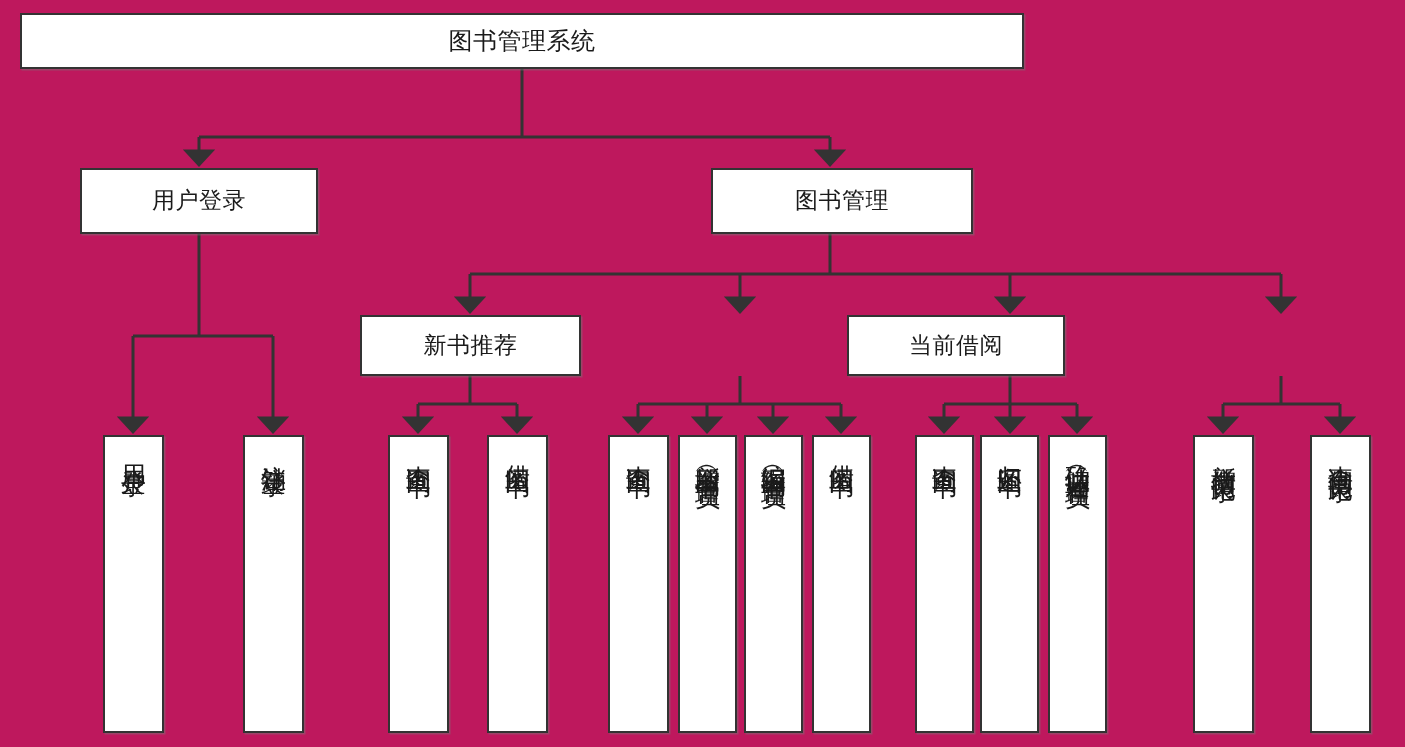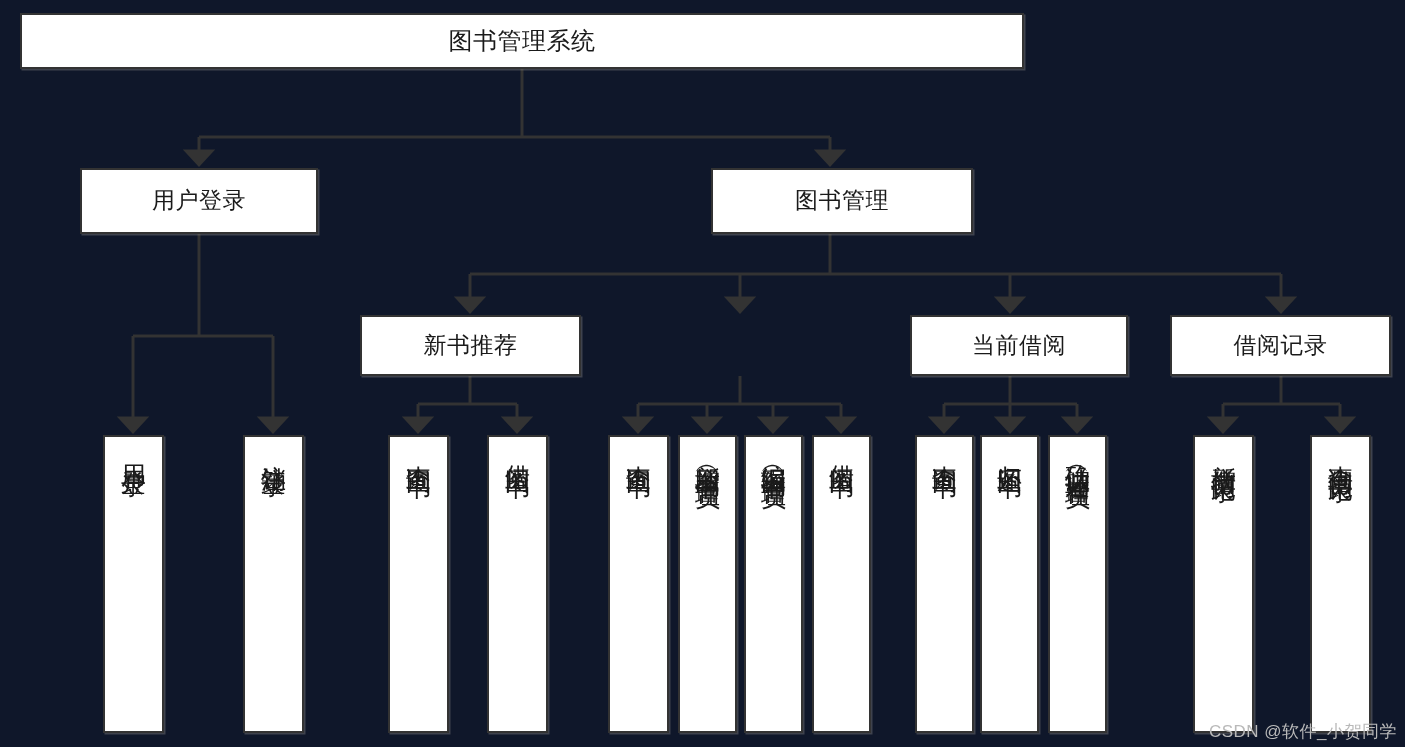--- a/index.html
+++ b/index.html
@@ -7,21 +7,21 @@
     padding: 0;
     background: #ffffff;
   }
   body {
     font-family: "Liberation Sans", "DejaVu Sans", sans-serif;
   }
   #diagram-root {
     position: relative;
     width: 1405px;
     height: 747px;
-    background: #0f172a;
+    background: #be185d;
     overflow: hidden;
   }
   svg.edges {
     position: absolute;
     left: 0;
     top: 0;
     width: 1405px;
     height: 747px;
     pointer-events: none;
   }
@@ -131,25 +131,22 @@
   <div class="node horizontal" style="left: 80px; top: 168px; width: 238px; height: 66px;">
     <span class="node-label">用户登录</span>
   </div>
   <div class="node horizontal" style="left: 711px; top: 168px; width: 262px; height: 66px;">
     <span class="node-label">图书管理</span>
   </div>
 
   <div class="node horizontal" style="left: 360px; top: 315px; width: 221px; height: 61px;">
     <span class="node-label">新书推荐</span>
   </div>
-  <div class="node horizontal" style="left: 910px; top: 315px; width: 218px; height: 61px;">
+  <div class="node horizontal" style="left: 847px; top: 315px; width: 218px; height: 61px;">
     <span class="node-label">当前借阅</span>
-  </div>
-  <div class="node horizontal" style="left: 1170px; top: 315px; width: 221px; height: 61px;">
-    <span class="node-label">借阅记录</span>
   </div>
 
   <div class="node vertical" style="left: 103px; top: 435px; width: 61px; height: 298px;">
     <span class="node-label">用户登录</span>
   </div>
   <div class="node vertical" style="left: 243px; top: 435px; width: 61px; height: 298px;">
     <span class="node-label">注销登录</span>
   </div>
 
   <div class="node vertical" style="left: 388px; top: 435px; width: 61px; height: 298px;">
@@ -182,14 +179,13 @@
     <span class="node-label">确认归还（管理员）</span>
   </div>
 
   <div class="node vertical" style="left: 1193px; top: 435px; width: 61px; height: 298px;">
     <span class="node-label">新增借阅记录</span>
   </div>
   <div class="node vertical" style="left: 1310px; top: 435px; width: 61px; height: 298px;">
     <span class="node-label">查询借阅记录</span>
   </div>
 
-  <div class="watermark">CSDN @软件_小贺同学</div>
 </div>
 
 </body></html>

